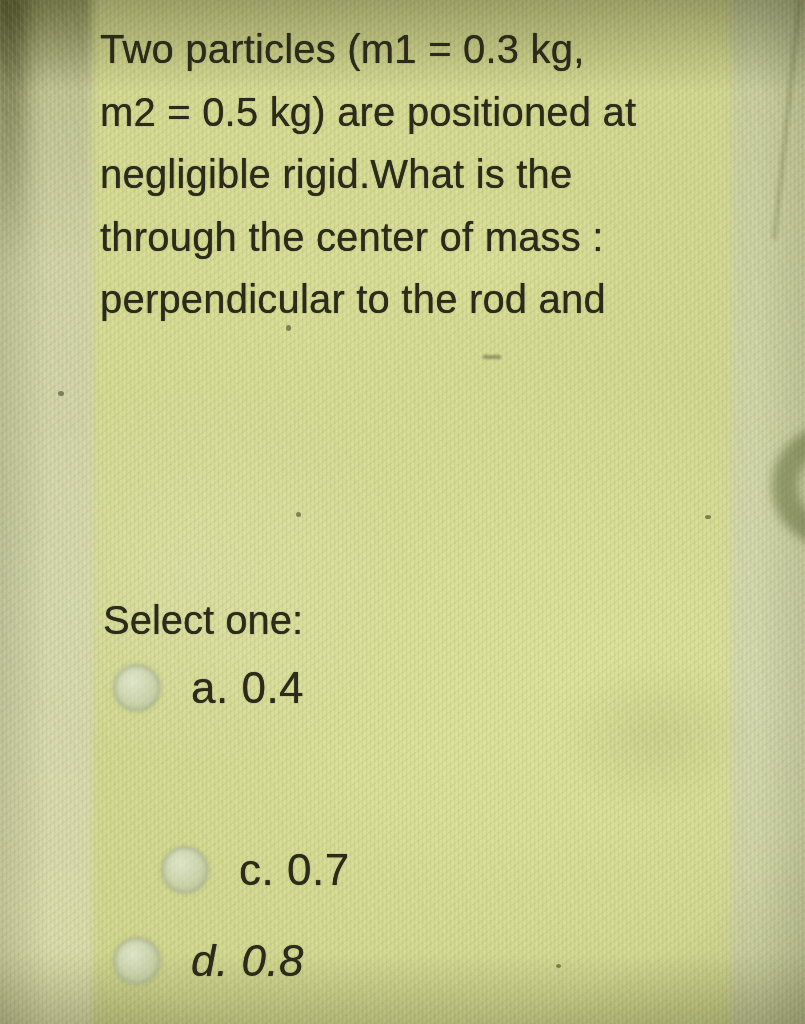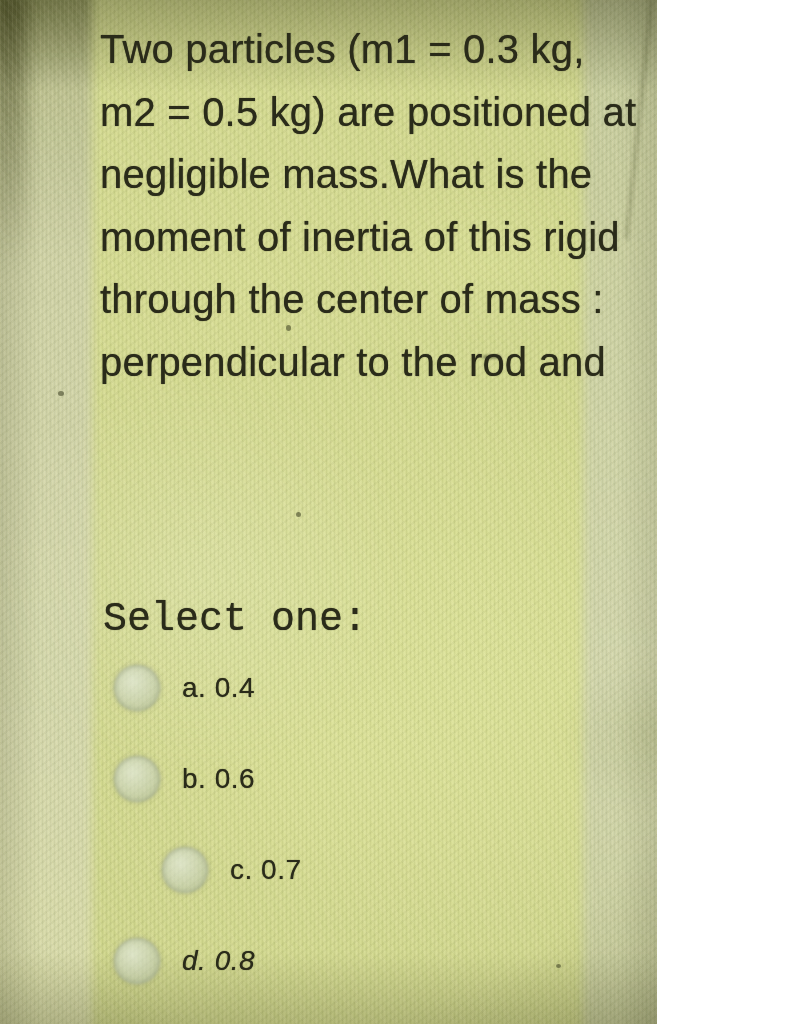--- a/index.html
+++ b/index.html
@@ -3,21 +3,21 @@
 <meta charset="utf-8">
 <style>
   html, body {
     margin: 0; padding: 0;
     width: 805px; height: 1024px;
     overflow: hidden;
     font-family: "Liberation Sans", sans-serif;
   }
   .photo {
     position: relative;
-    width: 657px; height: 1024px;
+    width: 805px; height: 1024px;
     background: #cbd289;
     overflow: hidden;
   }
   .layer { position: absolute; pointer-events: none; }
 
   
   .base-glow {
     inset: 0;
     background:
       radial-gradient(900px 700px at 38% 28%, rgba(214,220,148,0.9) 0%, rgba(214,220,148,0) 70%),
@@ -120,41 +120,40 @@
   .question {
     position: absolute; left: 100px; top: 18px; width: 600px;
     font-size: 40px; line-height: 62.6px; letter-spacing: 0.2px;
     text-shadow: 0 0 1px rgba(42,43,26,0.85);
     white-space: nowrap;
   }
   .select-prompt {
     position: absolute; left: 103px; top: 598px;
     font-size: 40px; line-height: 44px;
     text-shadow: 0 0 1px rgba(42,43,26,0.85);
-    font-family: Liberation Mono, monospace;
   }
   .option-row {
     position: absolute; left: 0; width: 100%; height: 56px;
     display: flex; align-items: center;
   }
   .row-a { top: 660px; } .row-b { top: 751px; } .row-c { top: 842px; padding-left: 48px; } .row-d { top: 933px; font-style: italic; }
   .radio {
     margin-left: 114px;
     width: 46px; height: 46px; border-radius: 50%;
     background: radial-gradient(circle at 40% 35%,
       rgba(226,233,218,0.75), rgba(188,199,178,0.55) 68%, rgba(170,181,156,0.50) 100%);
     border: 1px solid rgba(158,168,140,0.55);
     box-shadow: 0 0 4px rgba(150,158,125,0.8), inset 0 0 4px rgba(138,148,118,0.6);
     filter: blur(1.2px);
     box-sizing: border-box;
     cursor: pointer;
   }
   .option-label {
-    margin-left: 22px;
-    font-size: 28px; letter-spacing: 0.5px;
+    margin-left: 31px;
+    font-size: 44px; letter-spacing: 0.5px;
     text-shadow: 0 0 1px rgba(42,43,26,0.85);
     cursor: pointer;
   }
 </style>
 </head>
 <body>
 
 <div class="photo">
 
   <div class="layer base-glow"></div>
@@ -175,37 +174,32 @@
   <div class="speck s3"></div>
   <div class="speck s4"></div>
   <div class="speck s5"></div>
   <div class="smudge-dash"></div>
 
   <div class="screen-content">
 
     <div class="question">
       <div>Two particles (m1 = 0.3 kg,</div>
       <div>m2 = 0.5 kg) are positioned at</div>
-      <div>negligible mass.What is the</div>
-      <div>moment of inertia of this rigid</div>
+      <div>negligible rigid.What is the</div>
       <div>through the center of mass :</div>
       <div>perpendicular to the rod and</div>
     </div>
 
     <div class="select-prompt">Select one:</div>
 
     <div class="option-row row-a">
       <div class="radio"></div>
       <div class="option-label">a. 0.4</div>
     </div>
 
-    <div class="option-row row-b">
-      <div class="radio"></div>
-      <div class="option-label">b. 0.6</div>
-    </div>
 
     <div class="option-row row-c">
       <div class="radio"></div>
       <div class="option-label">c. 0.7</div>
     </div>
 
     <div class="option-row row-d">
       <div class="radio"></div>
       <div class="option-label">d. 0.8</div>
     </div>

